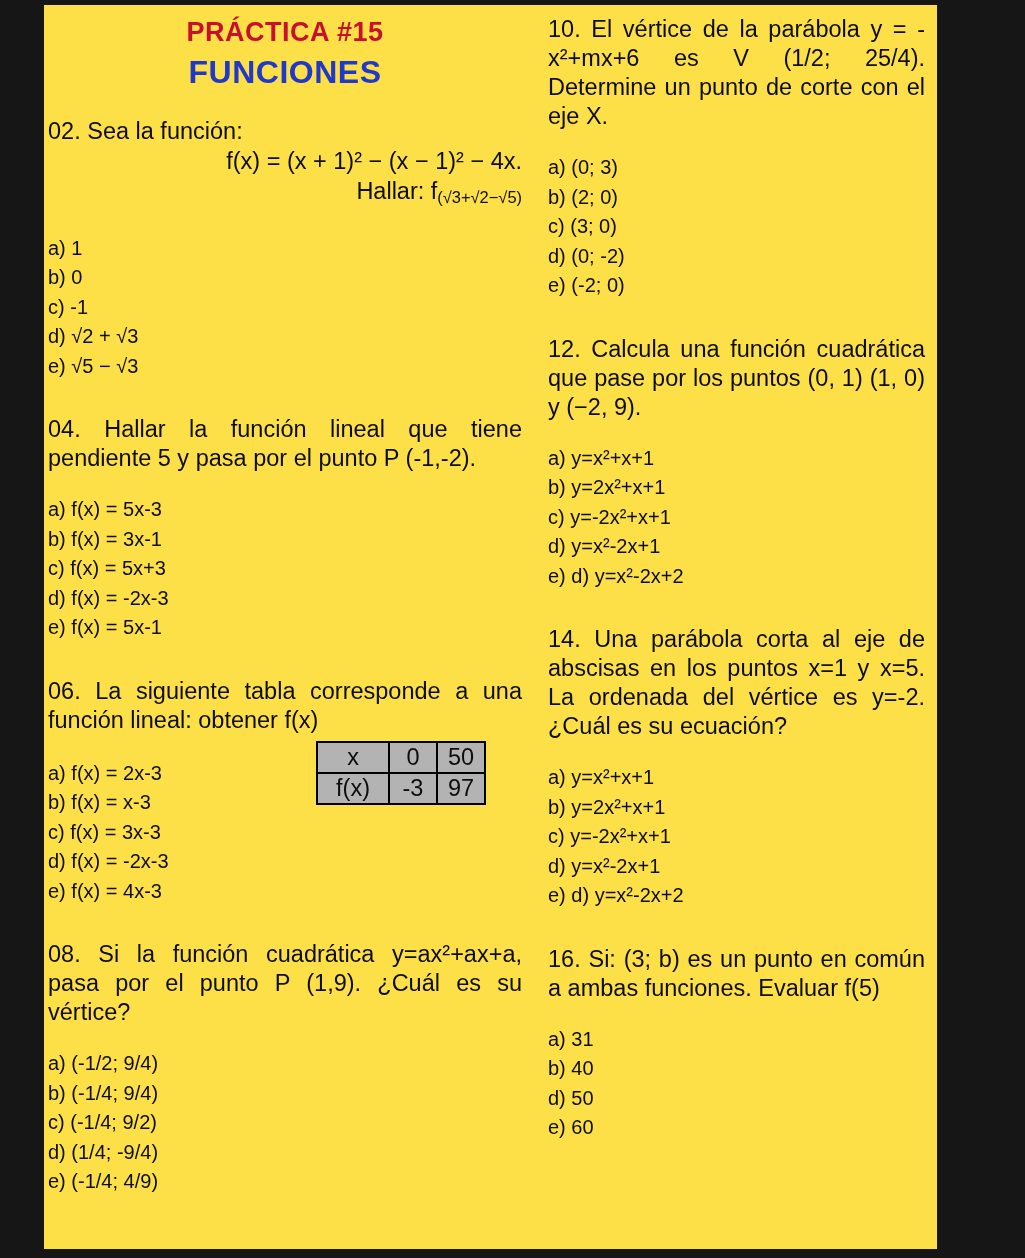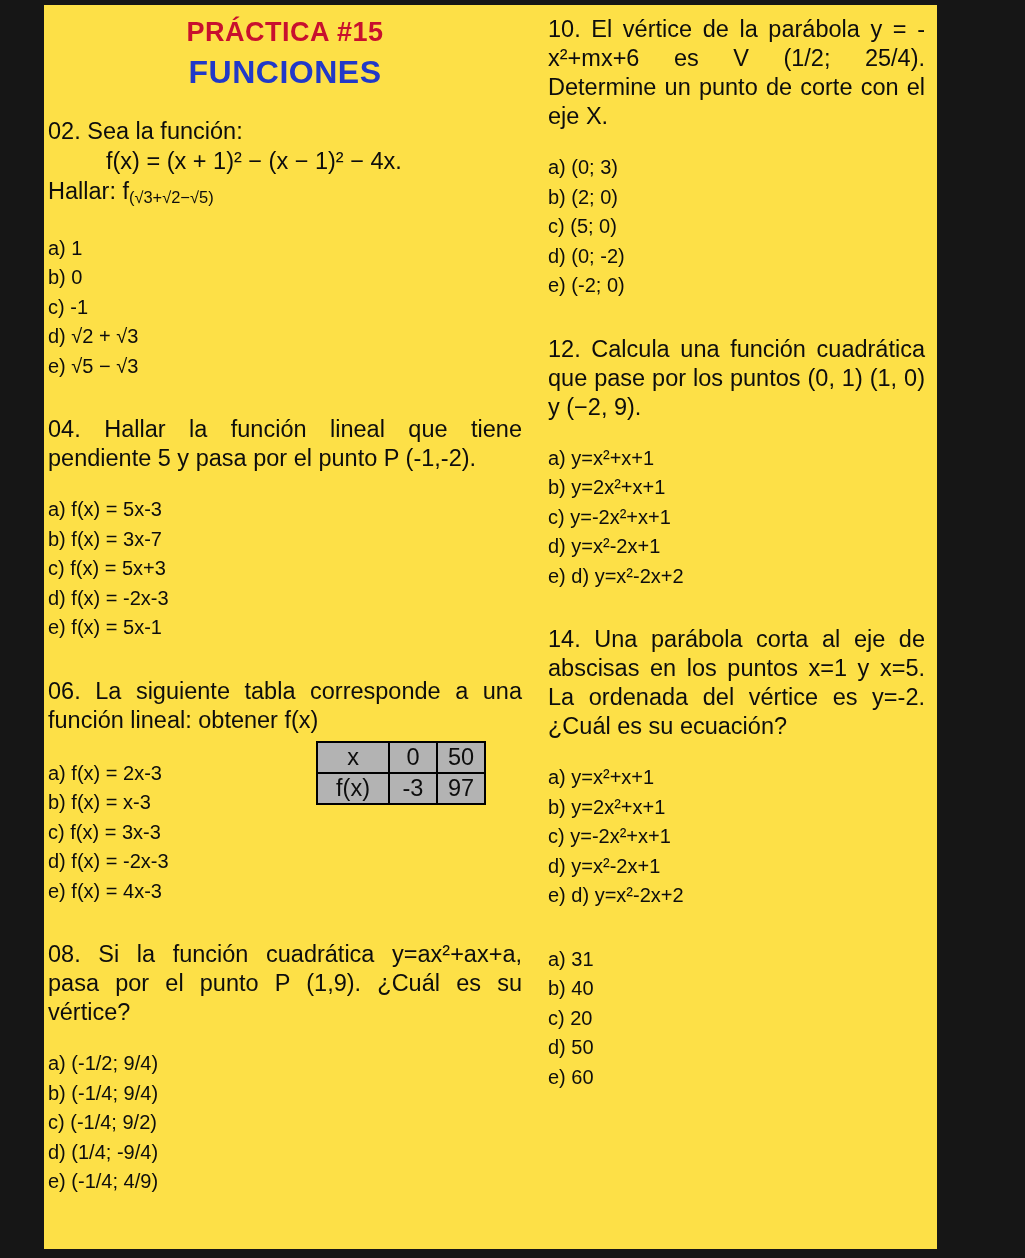--- a/index.html
+++ b/index.html
@@ -17,21 +17,21 @@
     margin-left: 36px;
   }
   .cols { display: flex; gap: 26px; }
   .col-left { flex: 0 0 474px; min-width: 0; }
   .col-right { flex: 1; min-width: 0; }
 
   .header { text-align: center; margin: 2px 0 26px; }
   .title { font-size: 27px; font-weight: bold; color: #c8102e; letter-spacing: 0.5px; }
   .subtitle { font-size: 32px; font-weight: bold; color: #2139c8; margin-top: 6px; letter-spacing: 0.5px; }
 
-  p { margin: 0; }
+  p { margin: 0; text-align: right; }
   .problem { margin-bottom: 34px; }
   .problem:last-child { margin-bottom: 0; }
   .stmt { font-size: 23.5px; line-height: 29px; text-align: justify; }
   .pnum { font-weight: normal; }
   .formula { font-size: 23.5px; line-height: 30px; }
   .indent { margin-left: 58px; }
   .sub { font-size: 0.7em; vertical-align: -0.22em; }
 
   .options { list-style: none; margin: 22px 0 0; padding: 0; font-size: 20px; line-height: 29.5px; }
 
@@ -73,21 +73,21 @@
         </ul>
       </section>
 
       <section class="problem">
         <p class="stmt">
           <b class="pnum">04.</b>
           <span>Hallar la función lineal que tiene pendiente 5 y pasa por el punto P (-1,-2).</span>
         </p>
         <ul class="options">
           <li>a) f(x) = 5x-3</li>
-          <li>b) f(x) = 3x-7</li>
+          <li>b) f(x) = 3x-1</li>
           <li>c) f(x) = 5x+3</li>
           <li>d) f(x) = -2x-3</li>
           <li>e) f(x) = 5x-1</li>
         </ul>
       </section>
 
       <section class="problem">
         <p class="stmt">
           <b class="pnum">06.</b>
           <span>La siguiente tabla corresponde a una función lineal: obtener f(x)</span>
@@ -136,21 +136,21 @@
     <div class="col-right">
 
       <section class="problem">
         <p class="stmt">
           <b class="pnum">10.</b>
           <span>El vértice de la parábola y = -x²+mx+6 es V (1/2; 25/4). Determine un punto de corte con el eje X.</span>
         </p>
         <ul class="options">
           <li>a) (0; 3)</li>
           <li>b) (2; 0)</li>
-          <li>c) (5; 0)</li>
+          <li>c) (3; 0)</li>
           <li>d) (0; -2)</li>
           <li>e) (-2; 0)</li>
         </ul>
       </section>
 
       <section class="problem">
         <p class="stmt">
           <b class="pnum">12.</b>
           <span>Calcula una función cuadrática que pase por los puntos (0, 1) (1, 0) y (−2, 9).</span>
         </p>
@@ -171,24 +171,27 @@
         <ul class="options">
           <li>a) y=x²+x+1</li>
           <li>b) y=2x²+x+1</li>
           <li>c) y=-2x²+x+1</li>
           <li>d) y=x²-2x+1</li>
           <li>e) d) y=x²-2x+2</li>
         </ul>
       </section>
 
       <section class="problem">
+        <p class="stmt">
+          <b class="pnum">16.</b>
+          <span>Si: (3; b) es un punto en común a ambas funciones. Evaluar f(5)</span>
+        </p>
         <ul class="options">
           <li>a) 31</li>
           <li>b) 40</li>
-          <li>c) 20</li>
           <li>d) 50</li>
           <li>e) 60</li>
         </ul>
       </section>
 
     </div>
   </div>
 </div>
 
 </body></html>

